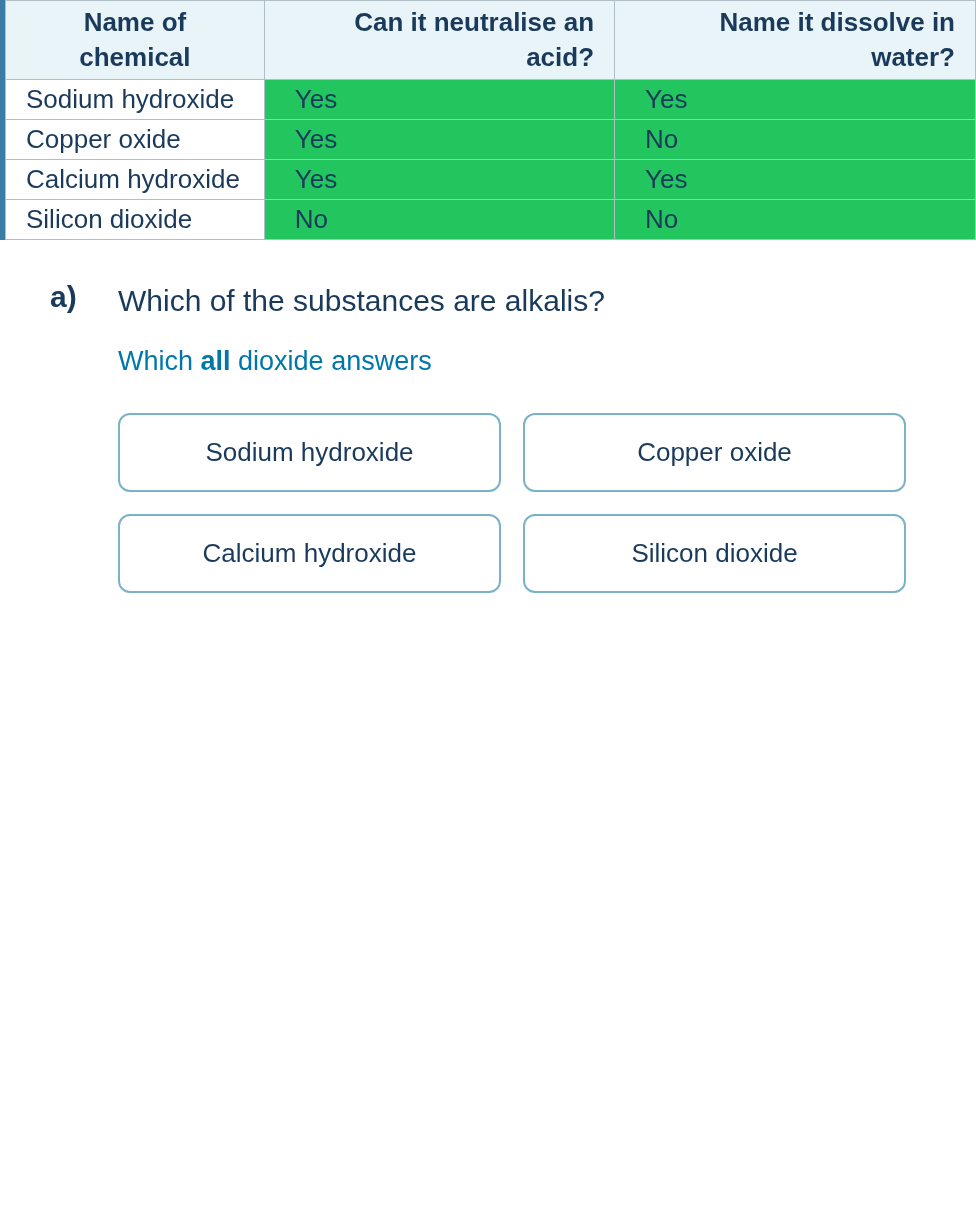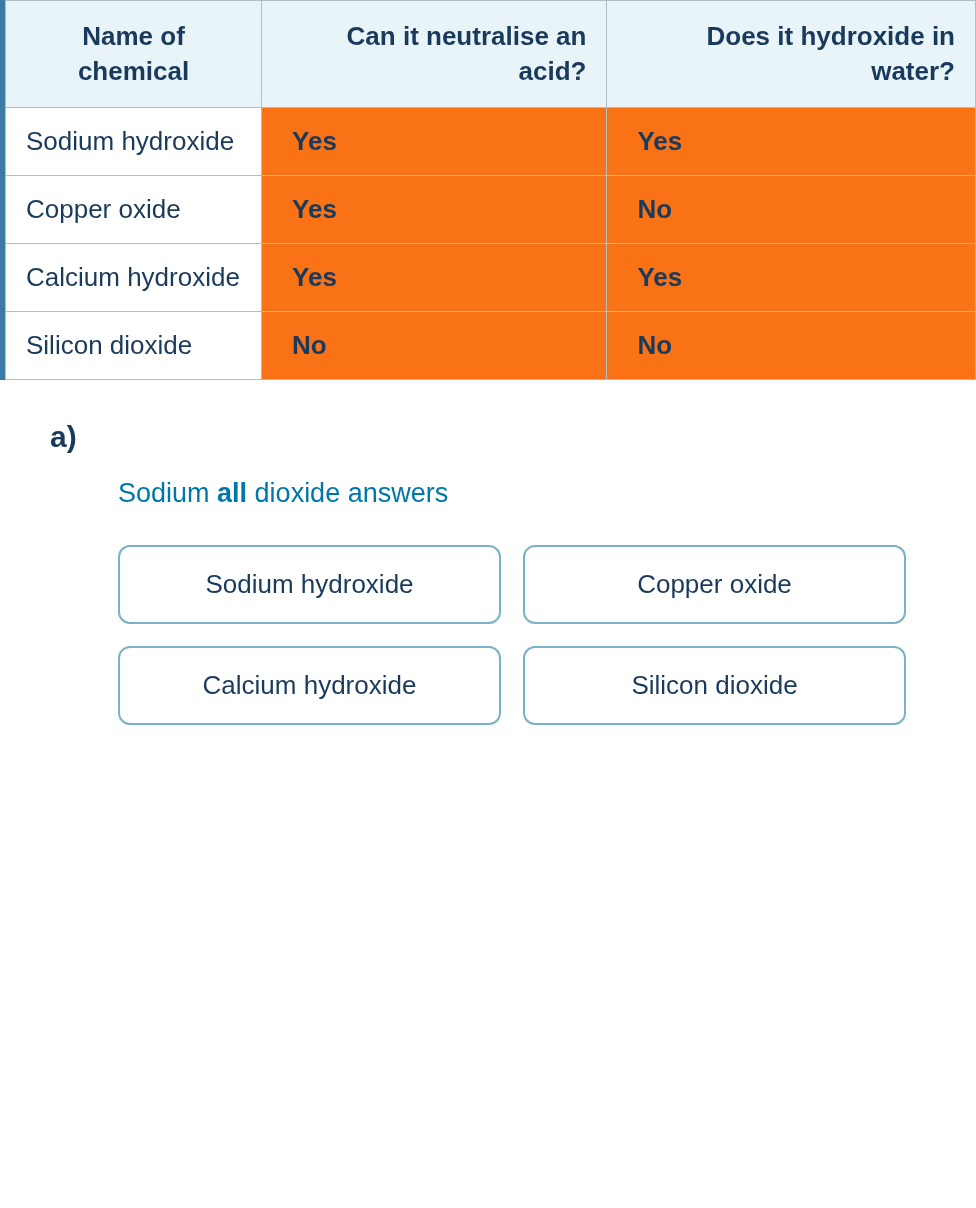--- a/index.html
+++ b/index.html
@@ -16,21 +16,21 @@
       padding: 0;
     }
 
     table {
       width: 100%;
       border-collapse: collapse;
     }
 
     th, td {
       border: 1.5px solid #b0bec5;
-      padding: 18px 20px;
+      padding: 4px 20px;
       vertical-align: middle;
       margin-top: 36px;
     }
 
     thead th {
       background-color: #e8f4f8;
       color: #1a3a5c;
       font-size: 26px;
       font-weight: 600;
       text-align: right;
@@ -46,23 +46,22 @@
       font-size: 26px;
       font-weight: 400;
     }
 
     tbody td:first-child {
       background-color: #ffffff;
       font-size: 26px;
     }
 
     tbody td:not(:first-child) {
-      background-color: #f97316;
+      background-color: #22c55e;
       padding-left: 30px;
-      font-weight: bold;
     }
 
     tbody tr {
       border-bottom: 1.5px solid #b0bec5;
     }
 
     .question-section {
       padding: 40px 50px 30px 50px;
     }
 
@@ -128,21 +127,21 @@
   </style>
 </head>
 <body>
 
 <div class="table-wrapper">
   <table>
     <thead>
       <tr>
         <th>Name of chemical</th>
         <th>Can it neutralise an acid?</th>
-        <th>Does it hydroxide in water?</th>
+        <th>Name it dissolve in water?</th>
       </tr>
     </thead>
     <tbody id="table-body">
     <tr>
           <td>Sodium hydroxide</td>
           <td>Yes</td>
           <td>Yes</td>
         </tr>
         <tr>
           <td>Copper oxide</td>
@@ -159,23 +158,24 @@
           <td>No</td>
           <td>No</td>
         </tr>
       </tbody>
   </table>
 </div>
 
 <div class="question-section">
   <div class="question-row">
     <span class="question-label">a)</span>
+    <span class="question-text">Which of the substances are alkalis?</span>
   </div>
   <div class="select-instruction">
-    <span>Sodium </span><strong>all</strong><span> dioxide answers</span>
+    <span>Which </span><strong>all</strong><span> dioxide answers</span>
   </div>
   <div class="answer-buttons" id="answer-buttons">
   <button class="answer-btn">Sodium hydroxide</button>
       <button class="answer-btn">Copper oxide</button>
       <button class="answer-btn">Calcium hydroxide</button>
       <button class="answer-btn">Silicon dioxide</button>
     </div>
 </div>
 
 </body></html>

